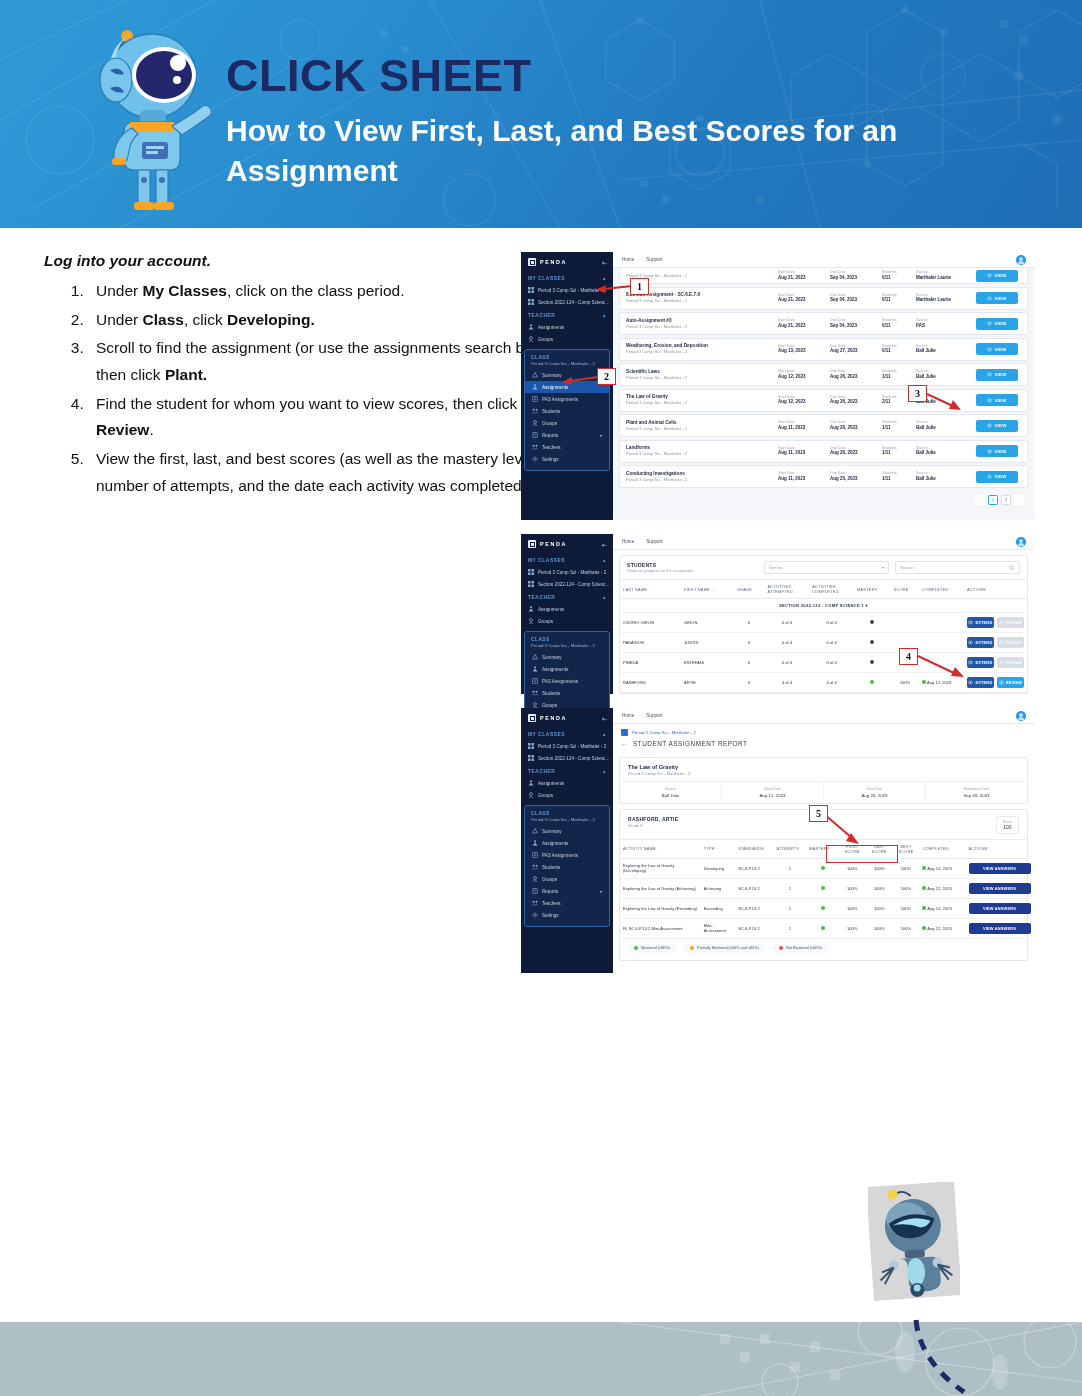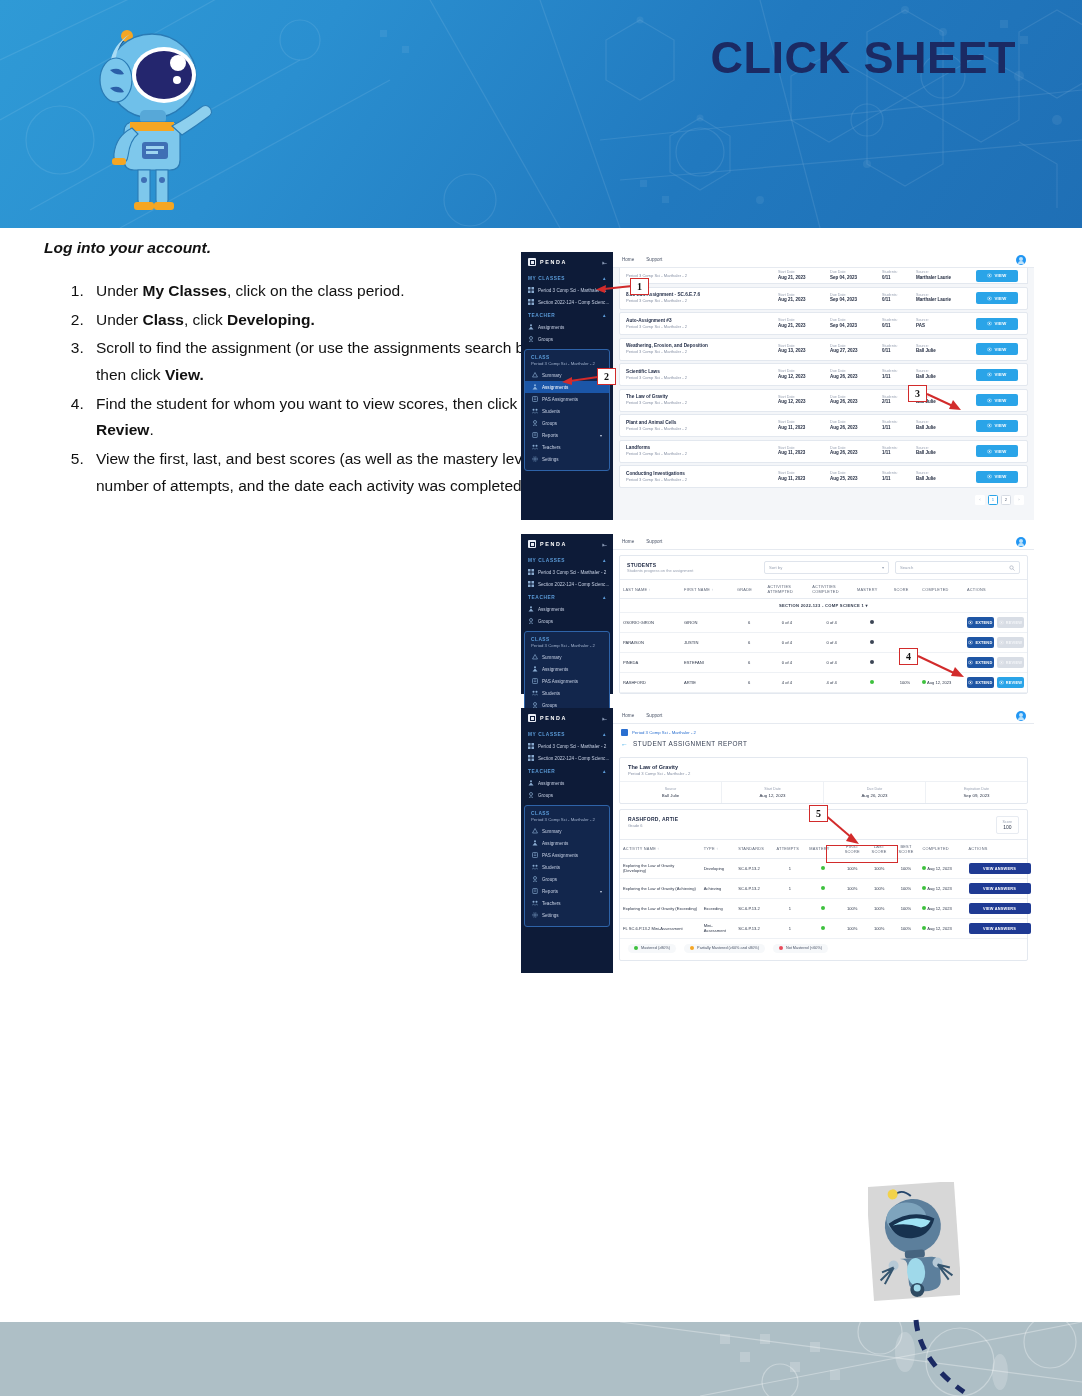--- a/index.html
+++ b/index.html
@@ -11,33 +11,33 @@
   }
 
   
   .header{
     position:absolute;left:0;top:0;width:1082px;height:228px;
     background:linear-gradient(125deg,#2f9ad6 0%,#2a8fd0 28%,#2179bf 65%,#1f6fb5 100%);
     overflow:hidden;
   }
   .hex-pattern{position:absolute;inset:0;opacity:.30;}
   .mascot-top{position:absolute;left:72px;top:18px;width:150px;height:200px;}
-  .title-block{position:absolute;left:226px;top:34px;width:790px;text-align:right;}
+  .title-block{position:absolute;left:226px;top:52px;width:790px;}
   .ck-title{
     font-size:45px;font-weight:bold;color:#1b2a63;letter-spacing:.5px;
     line-height:1.05;margin:0;font-family:"Liberation Sans", sans-serif;
   }
   .ck-sub{
     font-size:30px;font-weight:bold;color:#ffffff;line-height:1.33;
     margin:12px 0 0 0;font-family:"Liberation Sans", sans-serif;
   }
 
   
   .intro{
-    position:absolute;left:44px;top:239px;
+    position:absolute;left:44px;top:252px;
     font-size:15.5px;font-style:italic;color:#111;font-weight:600;
   }
   .steps{
     position:absolute;left:48px;top:278px;width:470px;
     margin:0;padding:0 0 0 40px;
     font-size:15.5px;color:#111;line-height:1.72;
   }
   .steps li{margin:0 0 2px 0;padding-left:8px;}
   .steps b{font-weight:bold;}
 
@@ -265,28 +265,29 @@
       <path d="M84 152 v30 q0 6 6 6 q6 0 6 -6 v-30z" fill="#7ec8ec" stroke="#2a7bb5" stroke-width="1.1"></path>
       <rect x="62" y="184" width="20" height="8" rx="3" fill="#f5a623"></rect>
       <rect x="82" y="184" width="20" height="8" rx="3" fill="#f5a623"></rect>
       <circle cx="72" cy="162" r="3" fill="#3f6fb5"></circle>
       <circle cx="90" cy="162" r="3" fill="#3f6fb5"></circle>
     </g>
   </svg>
 
   <div class="title-block">
     <div class="ck-title">CLICK SHEET</div>
+    <div class="ck-sub">How to View First, Last, and Best Scores for an Assignment</div>
   </div>
 </div>
 
 <div class="intro">Log into your account.</div>
 <ol class="steps" id="steps-list">
     <li>Under <b>My Classes</b>, click on the class period.</li>
     <li>Under <b>Class</b>, click <b>Developing.</b></li>
-    <li>Scroll to find the assignment (or use the assignments search bar), then click <b>View.</b></li>
+    <li>Scroll to find the assignment (or use the assignments search bar), then click <b>Plant.</b></li>
     <li>Find the student for whom you want to view scores, then click <b>Review</b>.</li>
     <li>View the first, last, and best scores (as well as the mastery level, number of attempts, and the date each activity was completed).</li>
   </ol>
 
 <div class="shot" style="left:521px;top:252px;width:513px;height:268px;">
   <div class="sidebar" style="width:92px;height:268px;">
     <div class="sb-head">
       <div class="sb-logo">
         <span class="sb-logo-icon"></span>
         <span class="sb-brand">PENDA</span>

